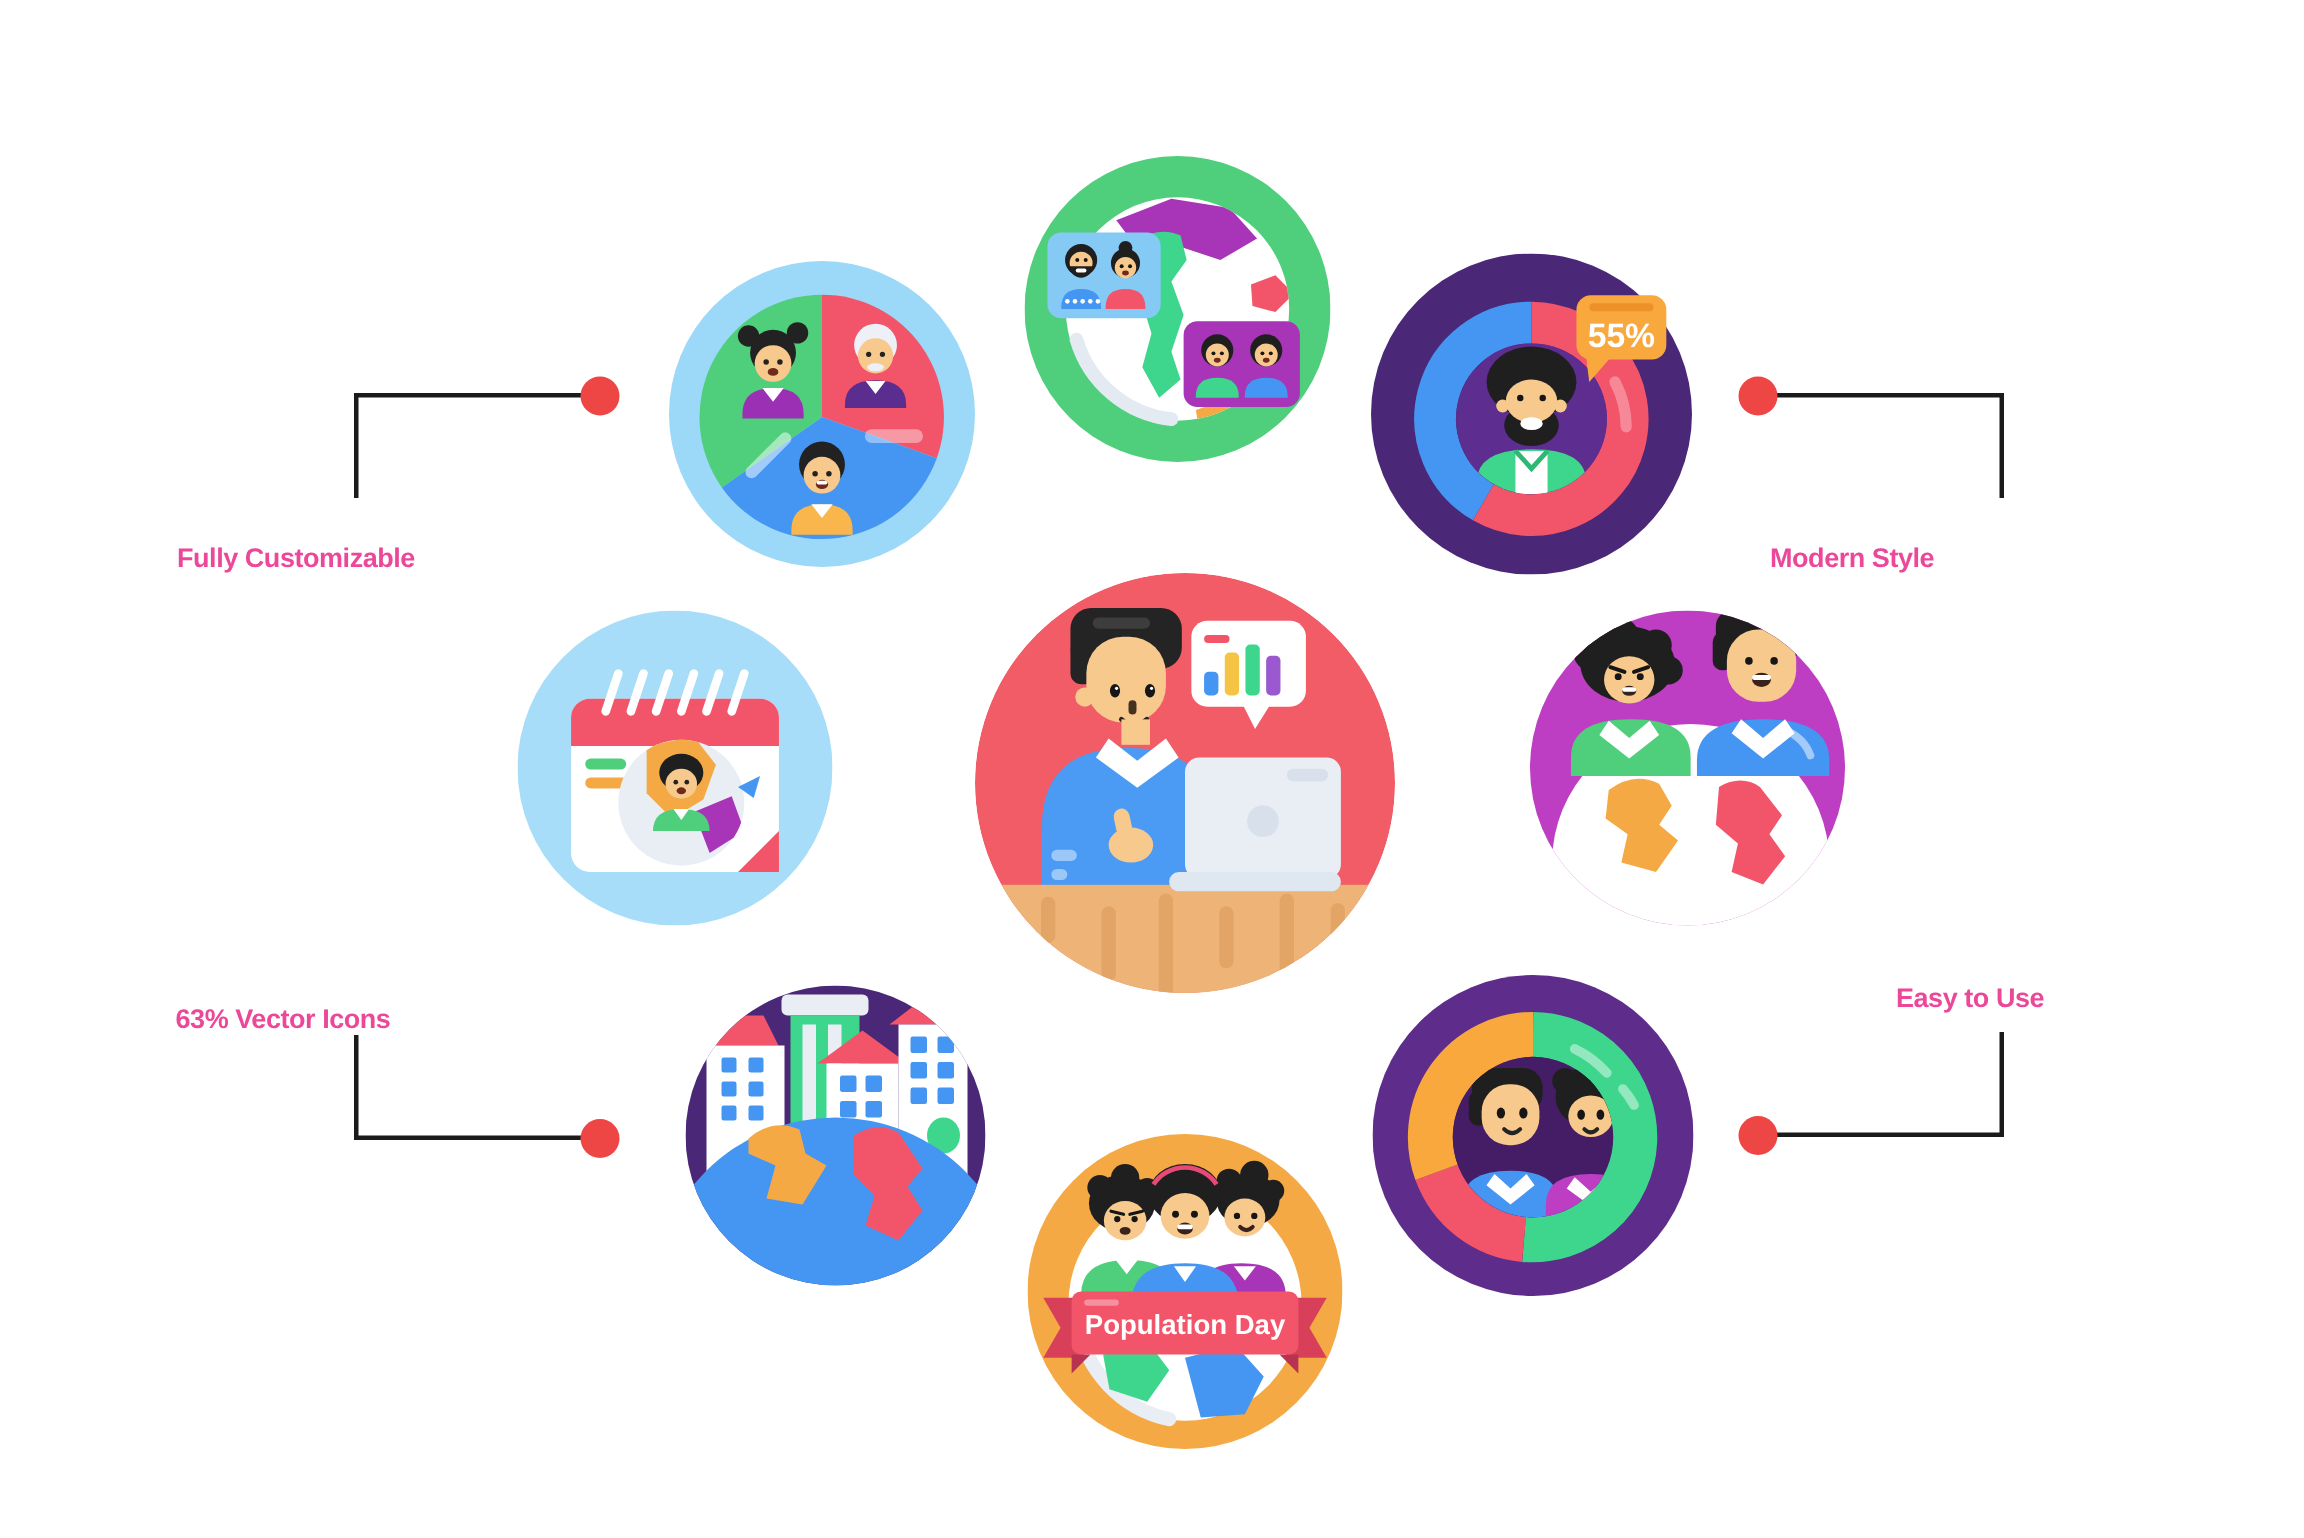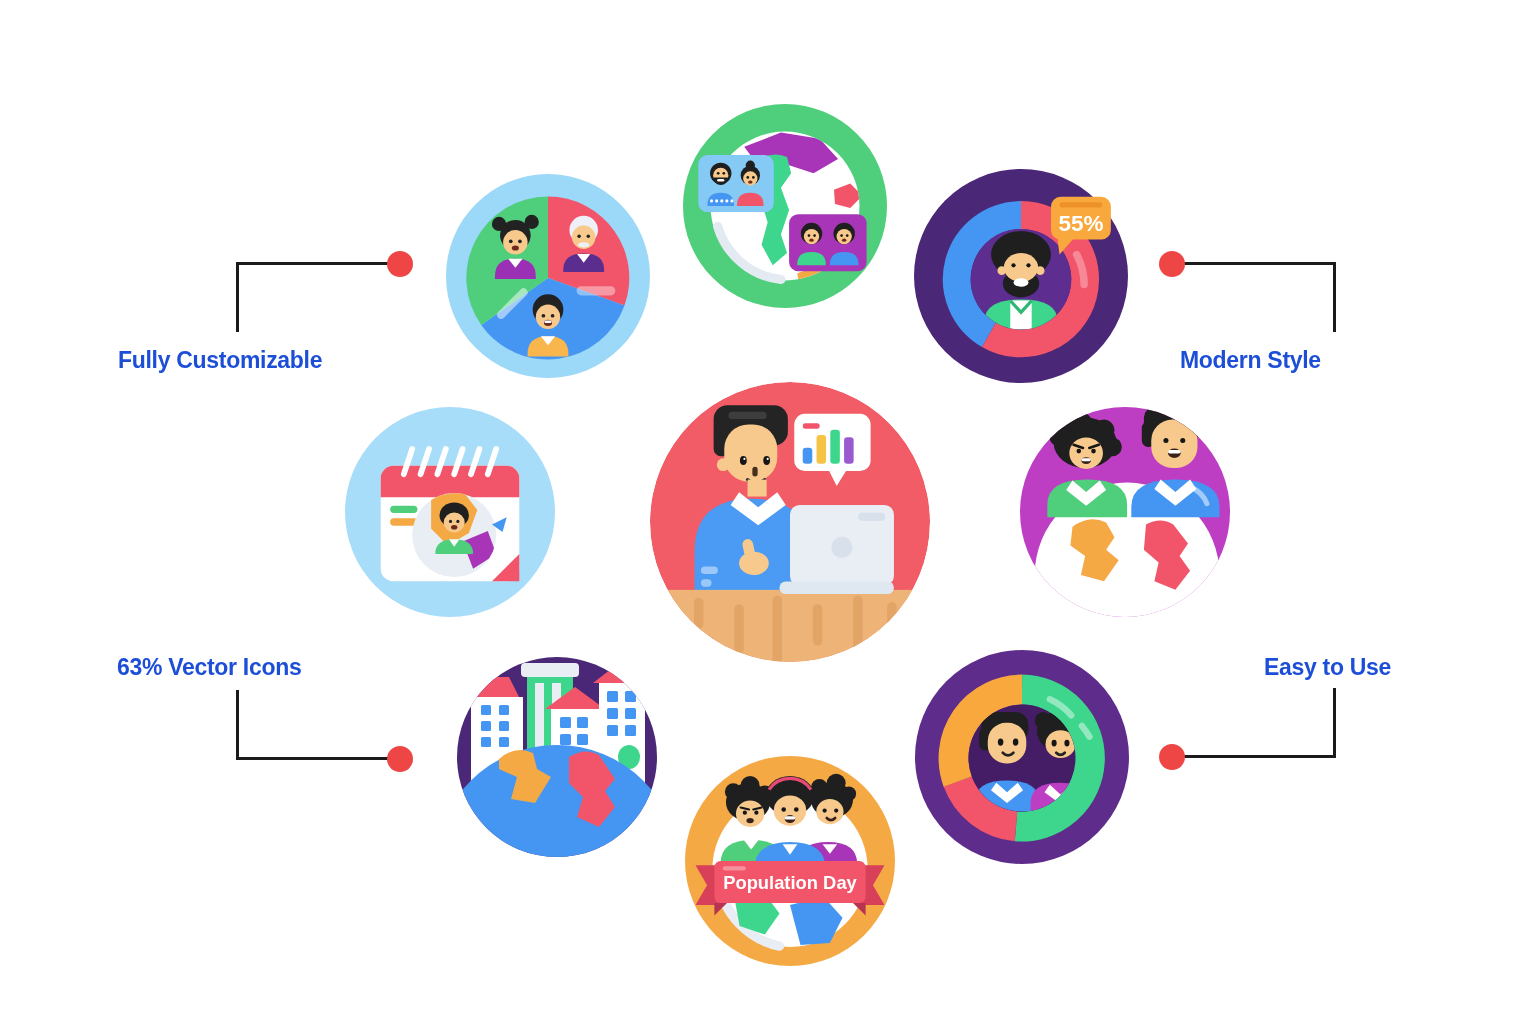--- a/index.html
+++ b/index.html
@@ -1,21 +1,21 @@
 <!DOCTYPE html>
 <html><head>
 <meta charset="utf-8">
 <style>
   html,body{margin:0;padding:0;background:#fff;}
   .stage{position:relative;width:1536px;height:1025px;background:#FFFFFF;overflow:hidden;
          font-family:"Liberation Sans",sans-serif;}
   .icon{position:absolute;}
   .icon svg{display:block;width:100%;height:100%;}
-  .callout-label{position:absolute;font-weight:700;font-size:23px;color:#1d4ed8;
-                 letter-spacing:-0.3px;white-space:nowrap;line-height:30px;}
+  .callout-label{position:absolute;font-weight:700;font-size:18px;color:#ec4899;
+                 letter-spacing:-0.3px;white-space:nowrap;line-height:30px;margin-top:12px;}
   .line{position:absolute;background:#1B1B1B;}
   .dot{position:absolute;width:26px;height:26px;border-radius:50%;background:#EE4545;}
   svg text{font-family:"Liberation Sans",sans-serif;}
 </style>
 </head>
 <body>
 
 <div class="stage">
 
   <div class="icon" style="left:446px;top:174px;width:204px;height:204px">
@@ -457,15 +457,15 @@
   <div class="callout-label" style="left:1180px;top:345px">Modern Style</div>
 
   <div class="line" style="left:236px;top:690px;width:3px;height:70px"></div>
   <div class="line" style="left:236px;top:757px;width:156px;height:3px"></div>
   <div class="dot" style="left:387px;top:746px"></div>
   <div class="callout-label" style="left:117px;top:652px">63% Vector Icons</div>
 
   <div class="line" style="left:1333px;top:688px;width:3px;height:70px"></div>
   <div class="line" style="left:1180px;top:755px;width:156px;height:3px"></div>
   <div class="dot" style="left:1159px;top:744px"></div>
-  <div class="callout-label" style="left:1264px;top:652px">Easy to Use</div>
+  <div class="callout-label" style="left:1264px;top:638px">Easy to Use</div>
 
 </div>
 
 </body></html>

